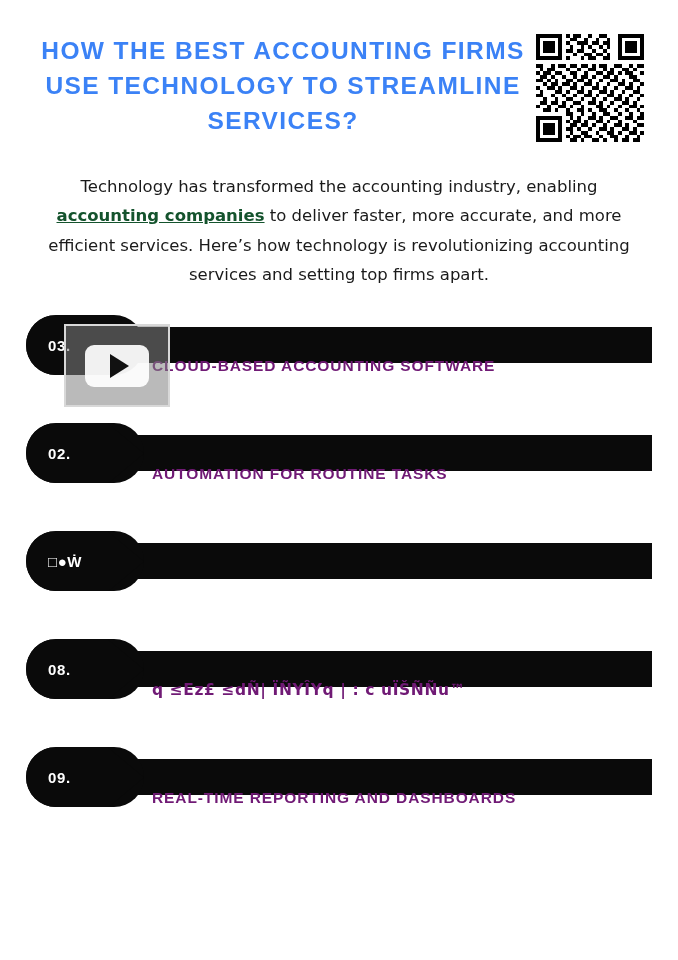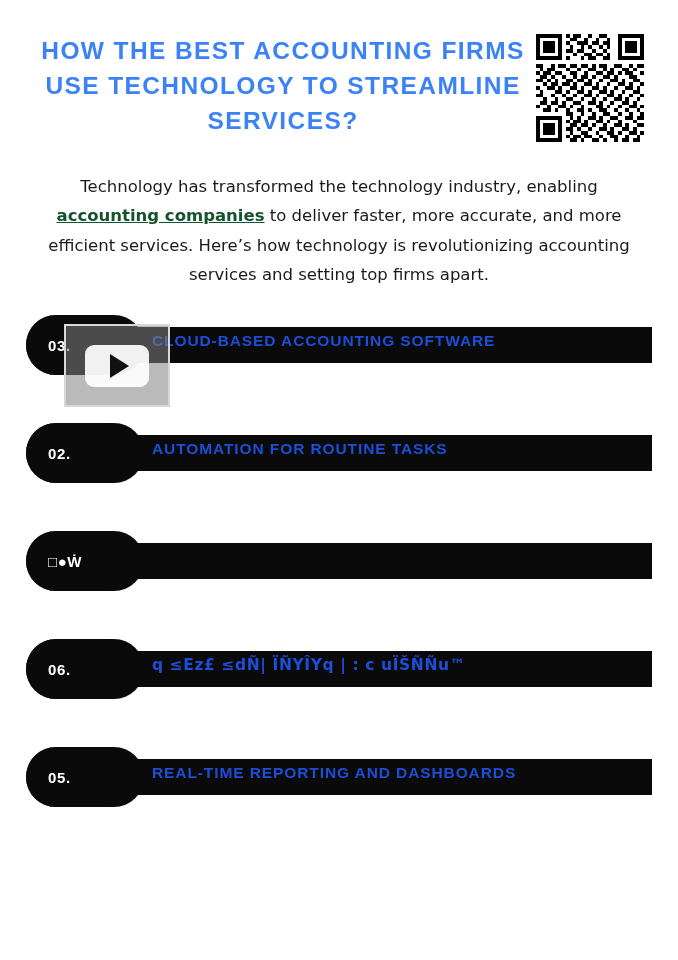--- a/index.html
+++ b/index.html
@@ -117,25 +117,25 @@
     align-items: center;
     color: #ffffff;
     font-size: 15px;
     font-weight: bold;
     letter-spacing: 0.6px;
     z-index: 3;
   }
   .row-label {
     position: absolute;
     left: 126px;
-    top: 4px;
+    top: 29px;
     height: 43px;
     display: flex;
     align-items: center;
-    color: #1d4ed8;
+    color: #701a75;
     font-size: 15.5px;
     font-weight: bold;
     letter-spacing: 0.9px;
     text-transform: uppercase;
     z-index: 3;
     white-space: nowrap;
   }
   .row-label.garbled {
     text-transform: none;
     letter-spacing: 0.6px;
@@ -408,21 +408,21 @@
             <rect x="18" y="28" width="1" height="1"></rect>
             <rect x="21" y="28" width="1" height="1"></rect>
             <rect x="23" y="28" width="2" height="1"></rect>
             <rect x="26" y="28" width="2" height="1"></rect>
         </g>
       </svg>
     </div>
   </div>
 
   <p class="intro">
-    <span>Technology has transformed the technology industry, enabling </span><a href="#">accounting companies</a><span> to deliver faster, more accurate, and more efficient services. Here’s how technology is revolutionizing accounting services and setting top firms apart.</span>
+    <span>Technology has transformed the accounting industry, enabling </span><a href="#">accounting companies</a><span> to deliver faster, more accurate, and more efficient services. Here’s how technology is revolutionizing accounting services and setting top firms apart.</span>
   </p>
 
   <div class="list">
 
     <div class="row">
       <div class="row-bar"></div>
       <div class="row-badge-inner"></div>
       <div class="row-badge"></div>
       <div class="row-num">03.</div>
       <div class="row-label">CLOUD-BASED ACCOUNTING SOFTWARE</div>
@@ -440,30 +440,30 @@
       <div class="row-bar"></div>
       <div class="row-badge-inner"></div>
       <div class="row-badge"></div>
       <div class="row-num">□●Ẇ</div>
     </div>
 
     <div class="row">
       <div class="row-bar"></div>
       <div class="row-badge-inner"></div>
       <div class="row-badge"></div>
-      <div class="row-num">06.</div>
+      <div class="row-num">08.</div>
       <div class="row-label garbled">q ≤Ez£  ≤dÑ| ÏÑYÎYq   | : c uÏŠÑÑu™</div>
     </div>
 
 
     <div class="row">
       <div class="row-bar"></div>
       <div class="row-badge-inner"></div>
       <div class="row-badge"></div>
-      <div class="row-num">05.</div>
+      <div class="row-num">09.</div>
       <div class="row-label">REAL-TIME REPORTING AND DASHBOARDS</div>
     </div>
 
   </div>
 
   <div class="video-overlay">
     <div class="play-btn">
       <div class="play-tri"></div>
     </div>
   </div>

